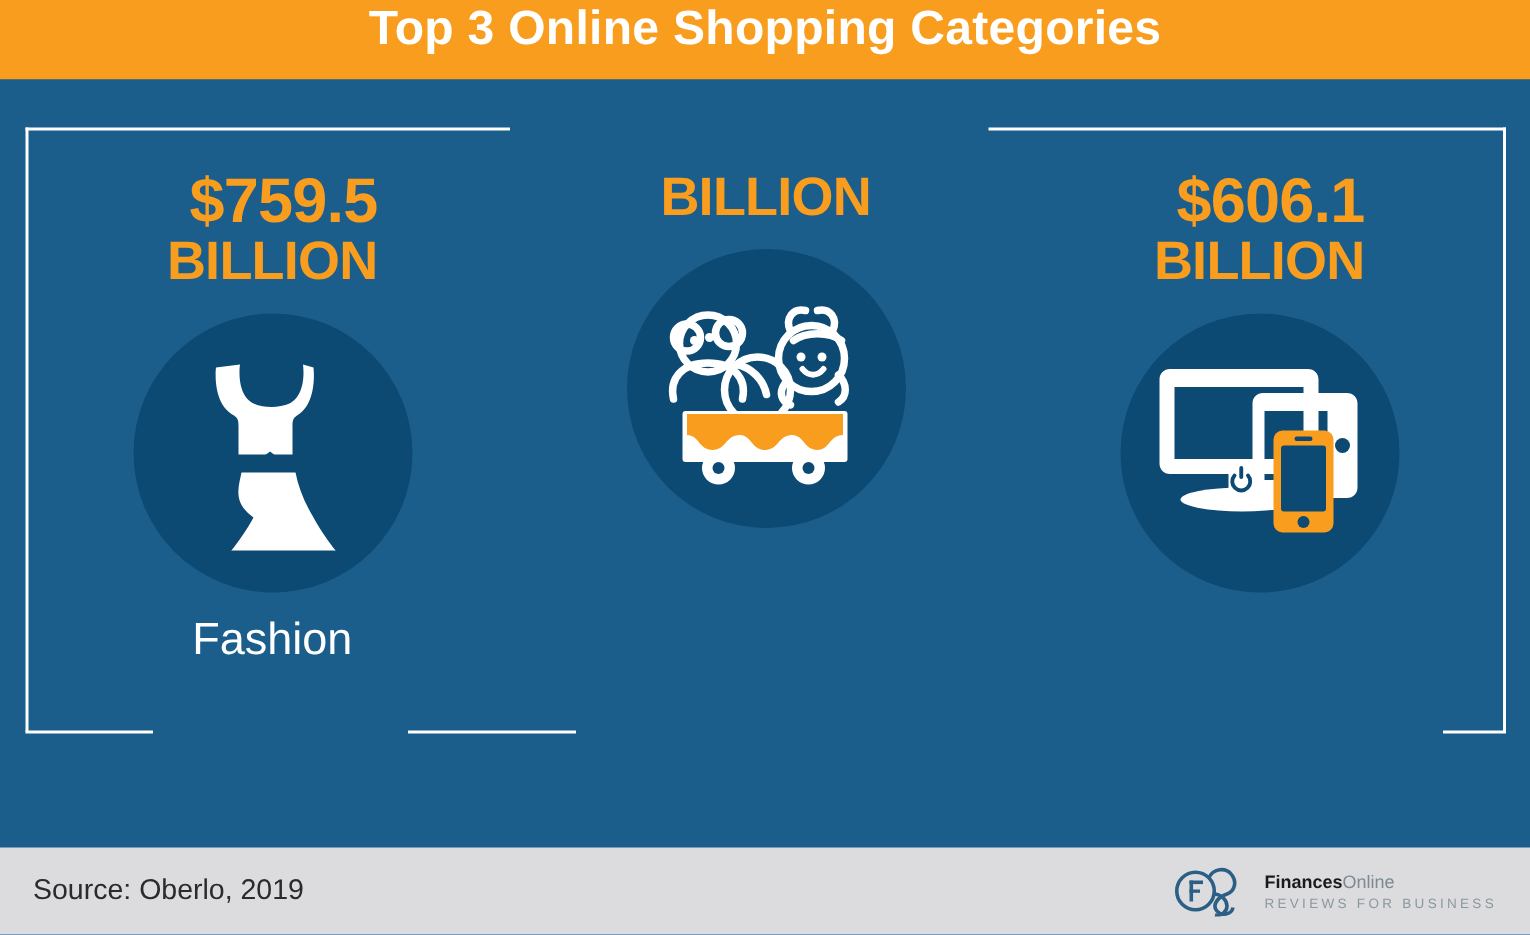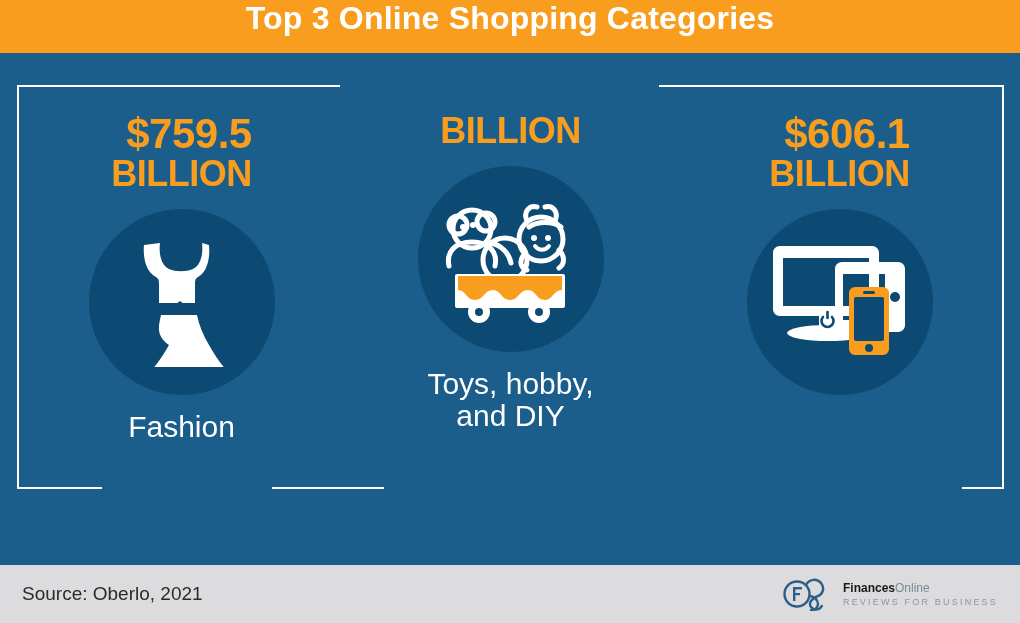--- a/index.html
+++ b/index.html
@@ -194,22 +194,20 @@
               c-9 0 -9 10 -17 10 c-9 0 -9 -10 -17 -10
               c-9 0 -9 10 -18 10 c-9 0 -9 -10 -17 -10
               c-9 0 -9 10 -18 10 c-9 0 -9 -10 -17 -10 Z"></path>
 
             <circle cx="38" cy="118" r="11" fill="#ffffff"></circle>
             <circle cx="38" cy="118" r="4" fill="#0c4a73"></circle>
             <circle cx="98" cy="118" r="11" fill="#ffffff"></circle>
             <circle cx="98" cy="118" r="4" fill="#0c4a73"></circle>
           </svg>
         </div>
-        <div class="cat-label">Toys, hobby,
-and DIY</div>
       </div>
 
       <div class="col">
         <div class="amount">
           <span class="num">$606.1</span>
           <span class="unit">BILLION</span>
         </div>
         <div class="circle">
           <svg width="142" height="122" viewBox="0 0 142 122">
 
@@ -236,21 +234,21 @@
             <rect x="94" y="50" width="12" height="3" rx="1.5" fill="#0c4a73"></rect>
             <circle cx="100" cy="107" r="4" fill="#0c4a73"></circle>
           </svg>
         </div>
       </div>
 
     </div>
   </div>
 
   <div class="footer">
-    <div class="source-text">Source: Oberlo, 2021</div>
+    <div class="source-text">Source: Oberlo, 2019</div>
 
     <div class="logo">
       <svg width="52" height="34" viewBox="0 0 52 34">
         <g fill="none" stroke="#2c5f86" stroke-width="2.4">
           <circle cx="15" cy="17" r="12.5"></circle>
           <path d="M24 8 c3 -6 11 -7 15 -2 c4 5 2 11 -3 13
                    c-6 2 -10 7 -7 11 c3 4 10 3 11 -2"></path>
           <path d="M27 19 c5 0 9 4 9 8 c0 4 -4 7 -8 6"></path>
         </g>
         <g fill="#2c5f86">

